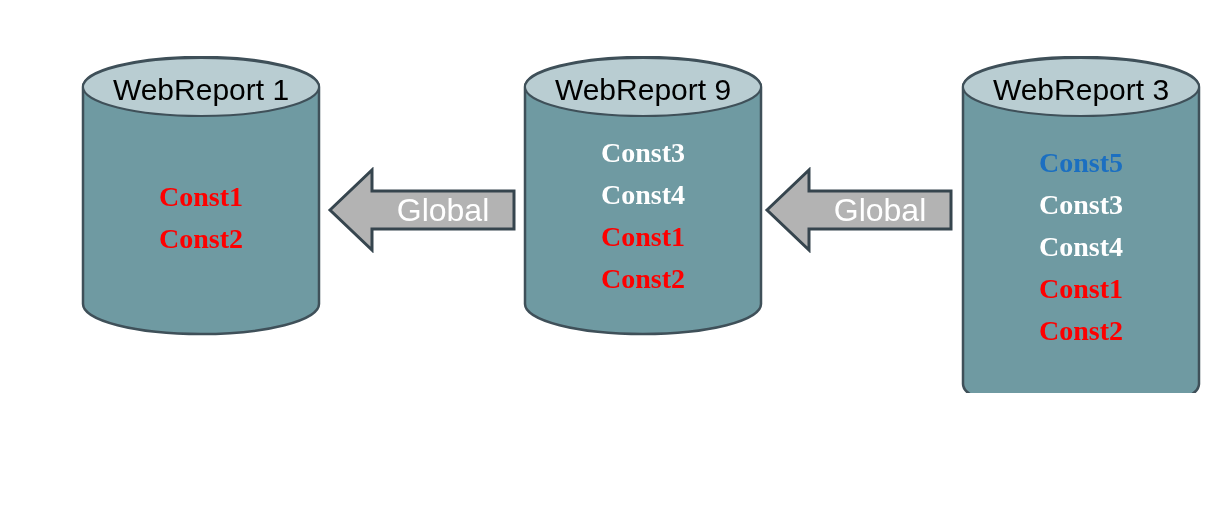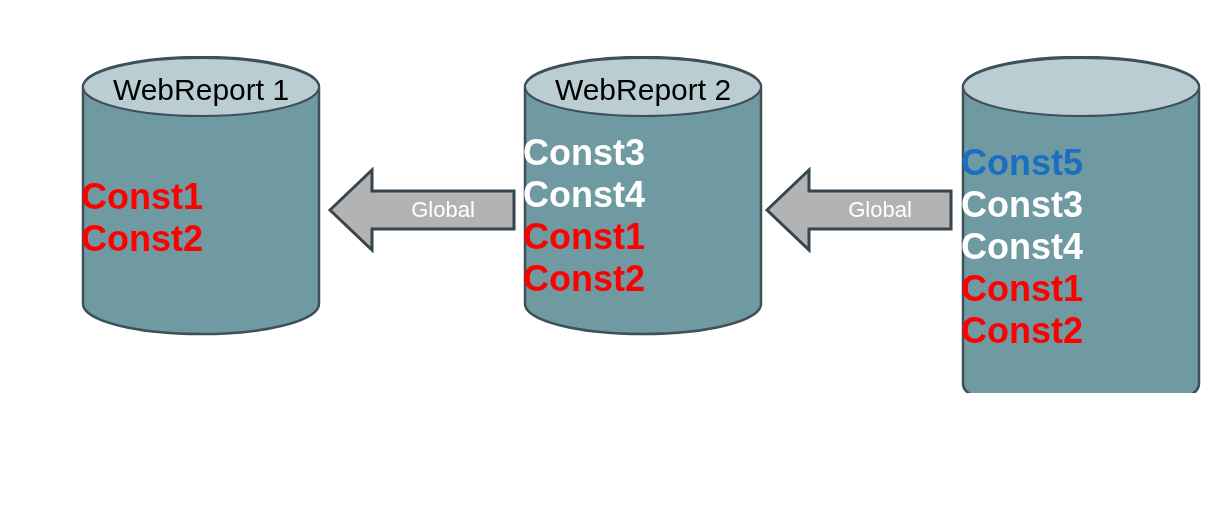--- a/index.html
+++ b/index.html
@@ -44,24 +44,26 @@
     white-space: nowrap;
   }
   .const-list {
     position: absolute;
     left: 0;
     width: 100%;
   }
   .const {
     height: 42px;
     line-height: 42px;
-    font-size: 36px;
+    text-align: center;
+    font-size: 28px;
     font-weight: bold;
     color: var(--text-white);
     white-space: nowrap;
+    font-family: Liberation Serif, serif;
   }
   .const[data-color="red"]   { color: var(--text-red); }
   .const[data-color="white"] { color: var(--text-white); }
   .const[data-color="blue"]  { color: var(--text-blue); }
   .arrow {
     position: absolute;
     top: 167px;
     width: 190px;
     height: 86px;
   }
@@ -72,21 +74,21 @@
     stroke-linejoin: miter;
   }
   .arrow-label {
     position: absolute;
     left: 45px;
     top: 23px;
     width: 142px;
     height: 40px;
     line-height: 40px;
     text-align: center;
-    font-size: 22px;
+    font-size: 32px;
     color: var(--text-white);
     white-space: nowrap;
   }
   .cyl-1 { left: 45px;  top: 56px; }
   .cyl-2 { left: 487px; top: 56px; }
   .cyl-3 { left: 925px; top: 56px; }
   .arrow-1 { left: 291px; }
   .arrow-2 { left: 728px; }
   .cyl-1 .const-list { top: 120px; }
   .cyl-2 .const-list { top: 76px; }
@@ -114,41 +116,42 @@
       <polygon class="arrow-shape" points="3,43 45,3 45,24 187,24 187,62 45,62 45,83"></polygon>
     </svg>
     <div class="arrow-label">Global</div>
   </div>
 
   <div class="cylinder cyl-2">
     <svg width="240" height="280" viewBox="0 0 240 280">
       <path class="cyl-body" d="M2 31 L2 248 A118 30 0 0 0 238 248 L238 31 A118 30 0 0 0 2 31 Z"></path>
       <ellipse class="cyl-top" cx="120" cy="31" rx="118" ry="29"></ellipse>
     </svg>
-    <div class="cyl-title">WebReport 2</div>
+    <div class="cyl-title">WebReport 9</div>
     <div class="const-list">
       <div class="const" data-color="white">Const3</div>
       <div class="const" data-color="white">Const4</div>
       <div class="const" data-color="red">Const1</div>
       <div class="const" data-color="red">Const2</div>
     </div>
   </div>
 
   <div class="arrow arrow-2">
     <svg width="190" height="86" viewBox="0 0 190 86">
       <polygon class="arrow-shape" points="3,43 45,3 45,24 187,24 187,62 45,62 45,83"></polygon>
     </svg>
     <div class="arrow-label">Global</div>
   </div>
 
   <div class="cylinder cyl-3">
     <svg width="240" height="360" viewBox="0 0 240 360">
       <path class="cyl-body" d="M2 31 L2 328 A118 30 0 0 0 238 328 L238 31 A118 30 0 0 0 2 31 Z"></path>
       <ellipse class="cyl-top" cx="120" cy="31" rx="118" ry="29"></ellipse>
     </svg>
+    <div class="cyl-title">WebReport 3</div>
     <div class="const-list">
       <div class="const" data-color="blue">Const5</div>
       <div class="const" data-color="white">Const3</div>
       <div class="const" data-color="white">Const4</div>
       <div class="const" data-color="red">Const1</div>
       <div class="const" data-color="red">Const2</div>
     </div>
   </div>
 
 </div>

